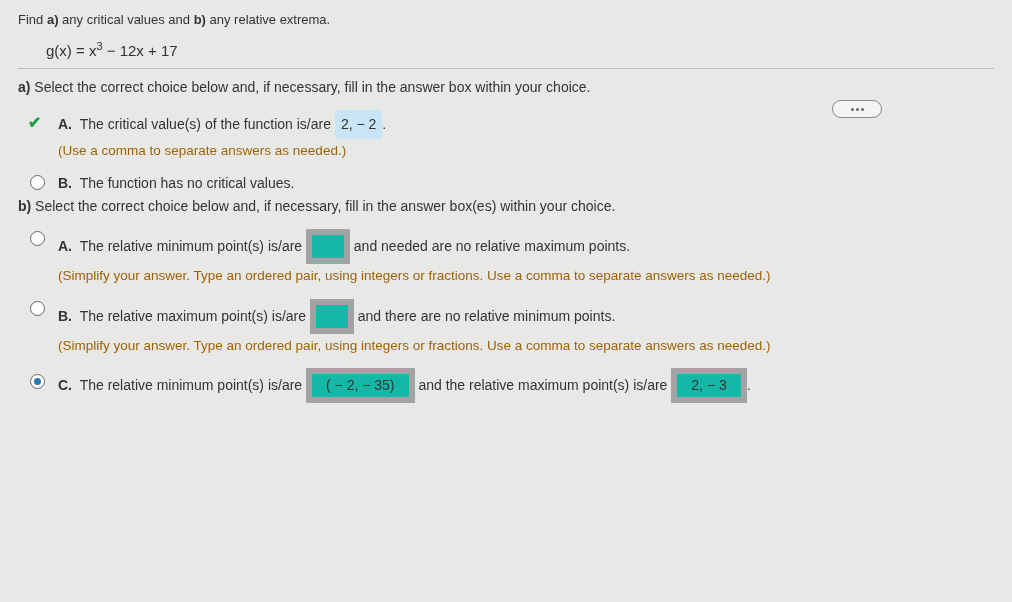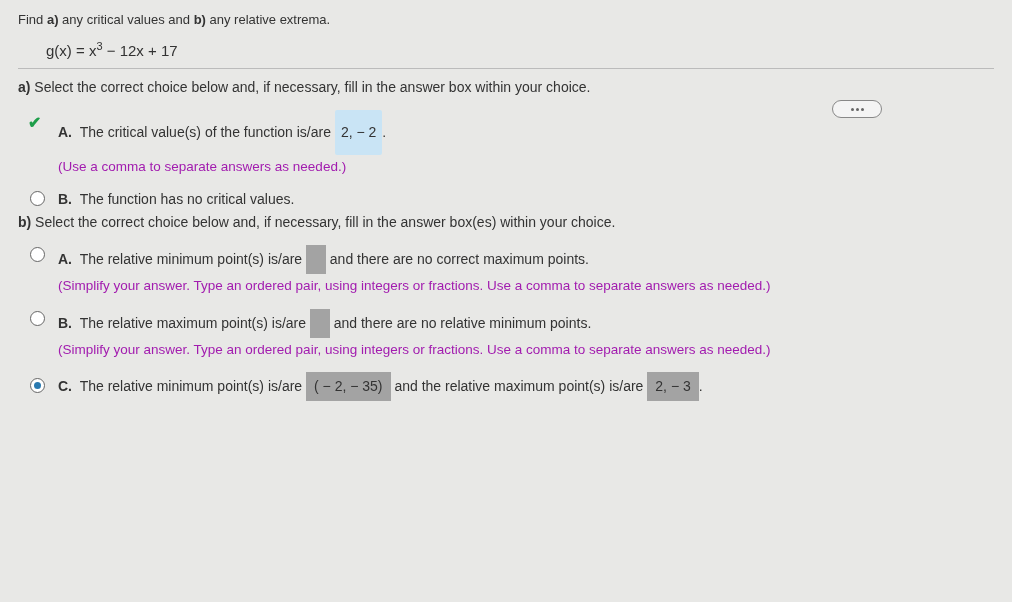--- a/index.html
+++ b/index.html
@@ -81,36 +81,36 @@
       font-size: 16px;
       font-weight: bold;
       position: relative;
       left: -2px;
       top: -1px;
     }
     .choice-label { flex: 1; }
     .choice-letter { font-weight: bold; margin-right: 4px; }
     .hint {
       font-size: 13.5px;
-      color: #a21caf;
+      color: #a16207;
       margin-top: 2px;
     }
     .answer-box {
       display: inline-block;
-      border: 3px solid #a3a3a3;
-      background: #a3a3a3;
-      padding: 1px 5px;
+      border: 6px solid #a3a3a3;
+      background: #14b8a6;
+      padding: 1px 14px;
       min-width: 18px;
       text-align: center;
       font-size: 14px;
     }
     .answer-highlight {
       display: inline-block;
       background: #c9e4f5;
-      padding: 12px 6px;
+      padding: 4px 6px;
       border-radius: 2px;
       font-size: 14px;
     }
   </style>
 </head>
 <body>
 
 <div class="question-intro">
   <span>Find</span>
   <span class="bold-label">a)</span>
@@ -169,21 +169,21 @@
 </div>
 
 <div class="choices">
 
   <div class="choice">
     <div class="radio-wrap"><span class="radio"></span></div>
     <div class="choice-label">
       <span class="choice-letter">A.</span>
       <span>The relative minimum point(s) is/are</span>
       <span class="answer-box">&nbsp;</span>
-      <span>and there are no correct maximum points.</span>
+      <span>and needed are no relative maximum points.</span>
       <div class="hint">(Simplify your answer. Type an ordered pair, using integers or fractions. Use a comma to separate answers as needed.)</div>
     </div>
   </div>
 
   <div class="choice">
     <div class="radio-wrap"><span class="radio"></span></div>
     <div class="choice-label">
       <span class="choice-letter">B.</span>
       <span>The relative maximum point(s) is/are</span>
       <span class="answer-box">&nbsp;</span>

